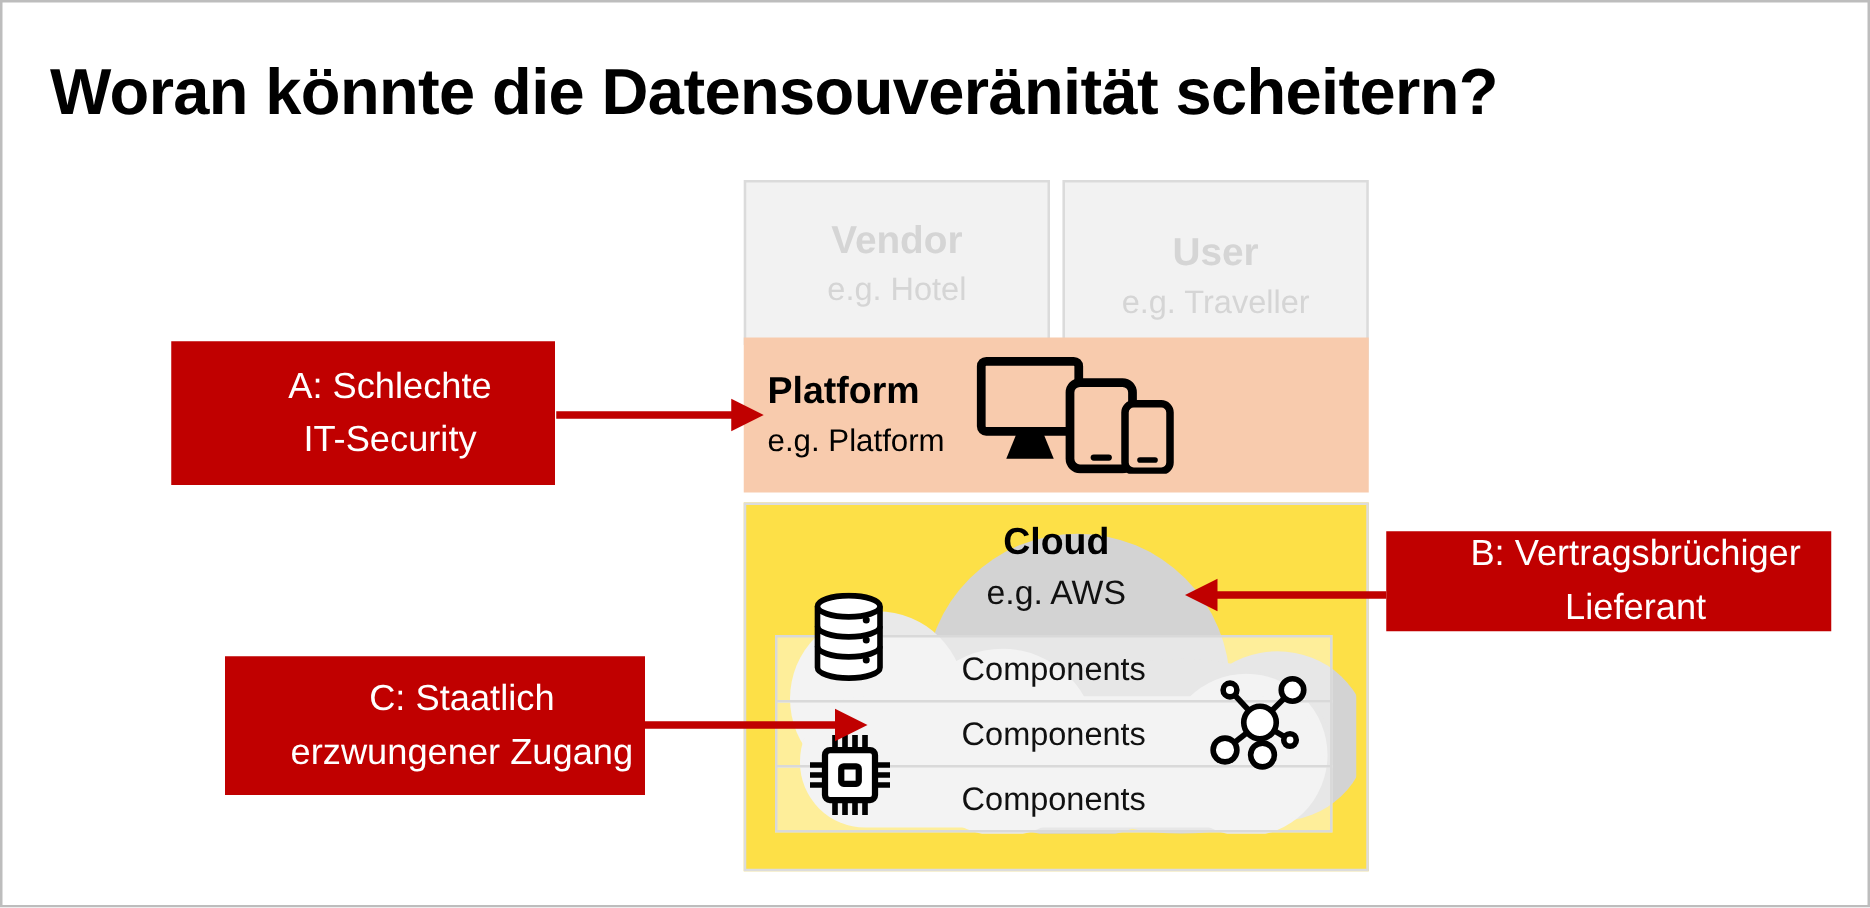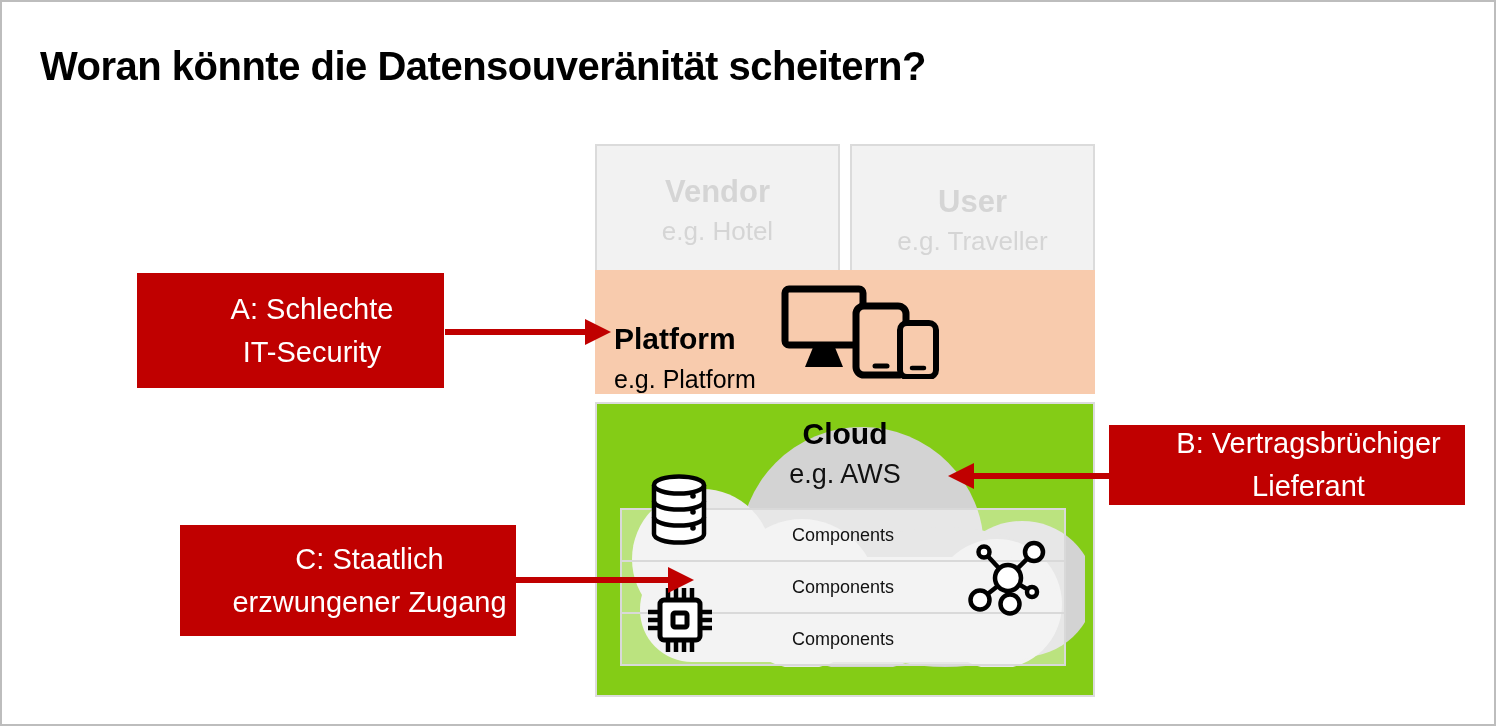--- a/index.html
+++ b/index.html
@@ -12,59 +12,59 @@
   }
   *{margin:0;padding:0;box-sizing:border-box;}
   html,body{background:#fff;}
   body{font-family:"Liberation Sans", sans-serif;}
   .stage{
     position:relative;width:1496px;height:726px;background:#fff;
     border:2px solid #bdbdbd;overflow:hidden;
   }
   .slide-title{
     position:absolute;left:38px;top:42px;
-    font-size:40px;font-weight:700;color:#000;letter-spacing:-0.5px;
+    font-size:52px;font-weight:700;color:#000;letter-spacing:-0.5px;
     white-space:nowrap;
   }
   .box{position:absolute;}
   
   .ghost-box{
     background:#f2f2f2;border:2px solid var(--box-border);
     display:flex;flex-direction:column;align-items:center;justify-content:center;gap:6px;
   }
   .ghost-title{font-size:31px;font-weight:700;color:var(--ghost);}
   .ghost-sub{font-size:26px;color:var(--ghost);}
   .vendor{left:593px;top:142px;width:245px;height:132px;}
   .user{left:848px;top:142px;width:245px;height:152px;}
   
   .platform{
     left:593px;top:268px;width:500px;height:124px;background:var(--peach);
   }
   .platform-text{
     position:absolute;left:19px;top:0;height:100%;
-    display:flex;flex-direction:column;justify-content:flex-end;gap:9px;
+    display:flex;flex-direction:column;justify-content:center;gap:9px;
   }
   .platform-title{font-size:30px;font-weight:700;color:#000;}
   .platform-sub{font-size:25px;color:#000;}
   .devices{position:absolute;left:185px;top:15px;}
   
   .cloudbox{
-    left:593px;top:400px;width:500px;height:295px;background:#84cc16;
+    left:593px;top:400px;width:500px;height:295px;background:#fde047;
     border:2px solid #dcdcdc;
   }
   .cloud-svg{position:absolute;left:18px;top:13px;}
   .cloud-head{position:absolute;left:0;right:0;top:12px;text-align:center;}
   .cloud-title{font-size:30px;font-weight:700;color:#000;line-height:1.2;}
   .cloud-sub{font-size:27px;color:#111;margin-top:7px;}
   .rows{position:absolute;left:23px;top:104px;width:446px;}
   .comp-row{
     height:54px;margin-top:-2px;border:2px solid #d9d9d9;
     background:rgba(255,255,255,0.45);
     display:flex;align-items:center;justify-content:center;
-    font-size:18px;color:#111;
+    font-size:26px;color:#111;
   }
   .comp-row:first-child{margin-top:0;}
   .db-icon{position:absolute;left:51px;top:70px;}
   .chip-icon{position:absolute;left:50px;top:183px;}
   .net-icon{position:absolute;left:371px;top:136px;}
   
   .callout{
     position:absolute;background:var(--red);color:#fff;
     display:flex;flex-direction:column;align-items:center;justify-content:center;
     font-size:29px;line-height:1.48;text-align:center;padding-left:43px;

